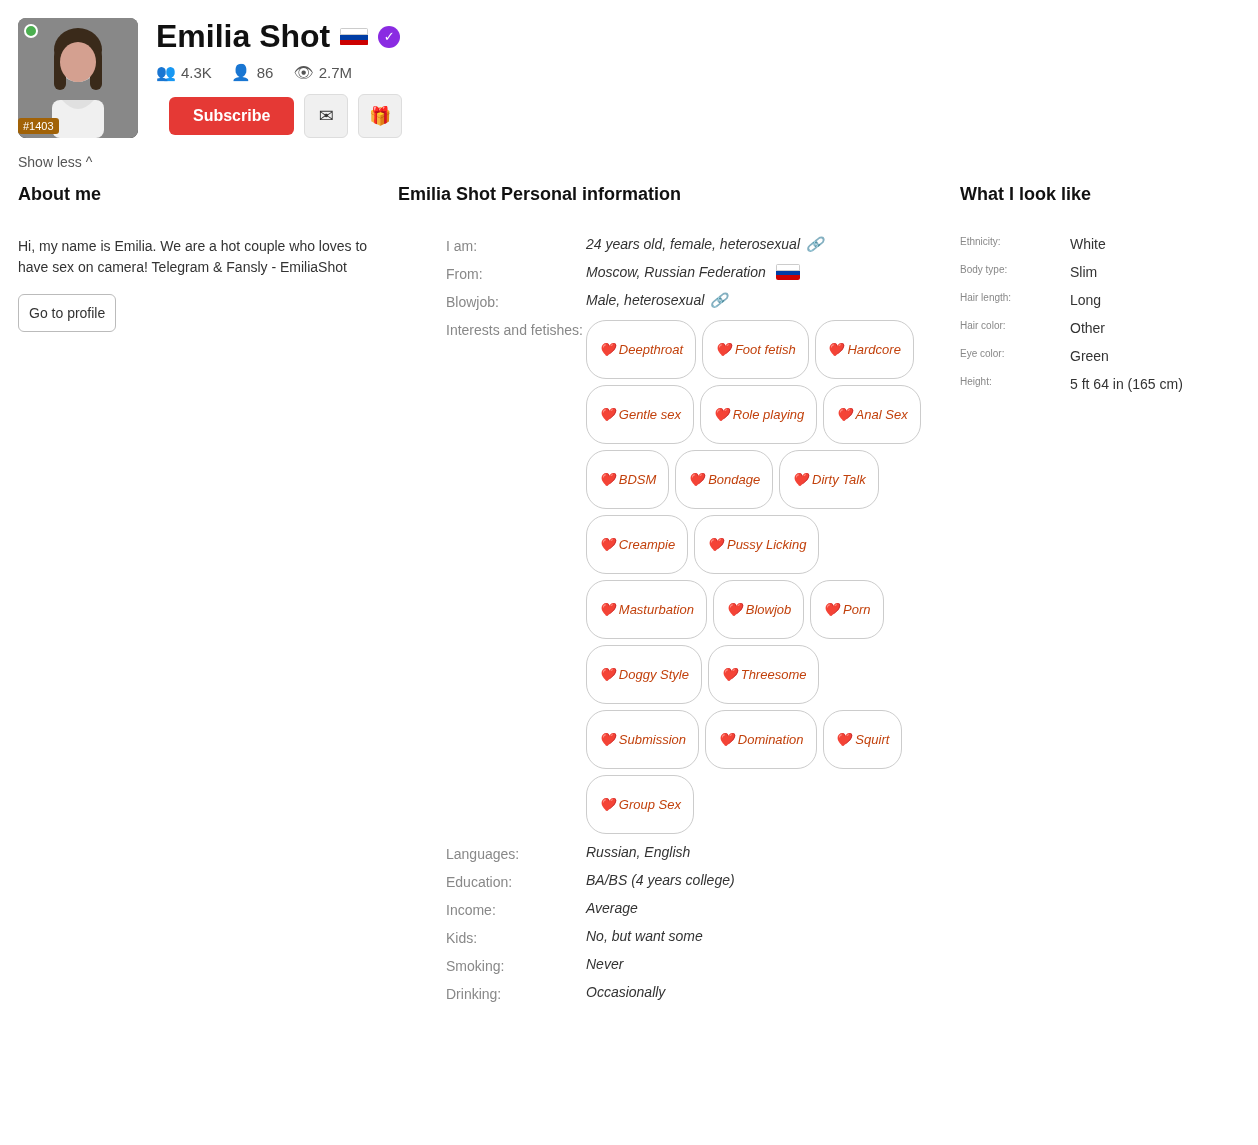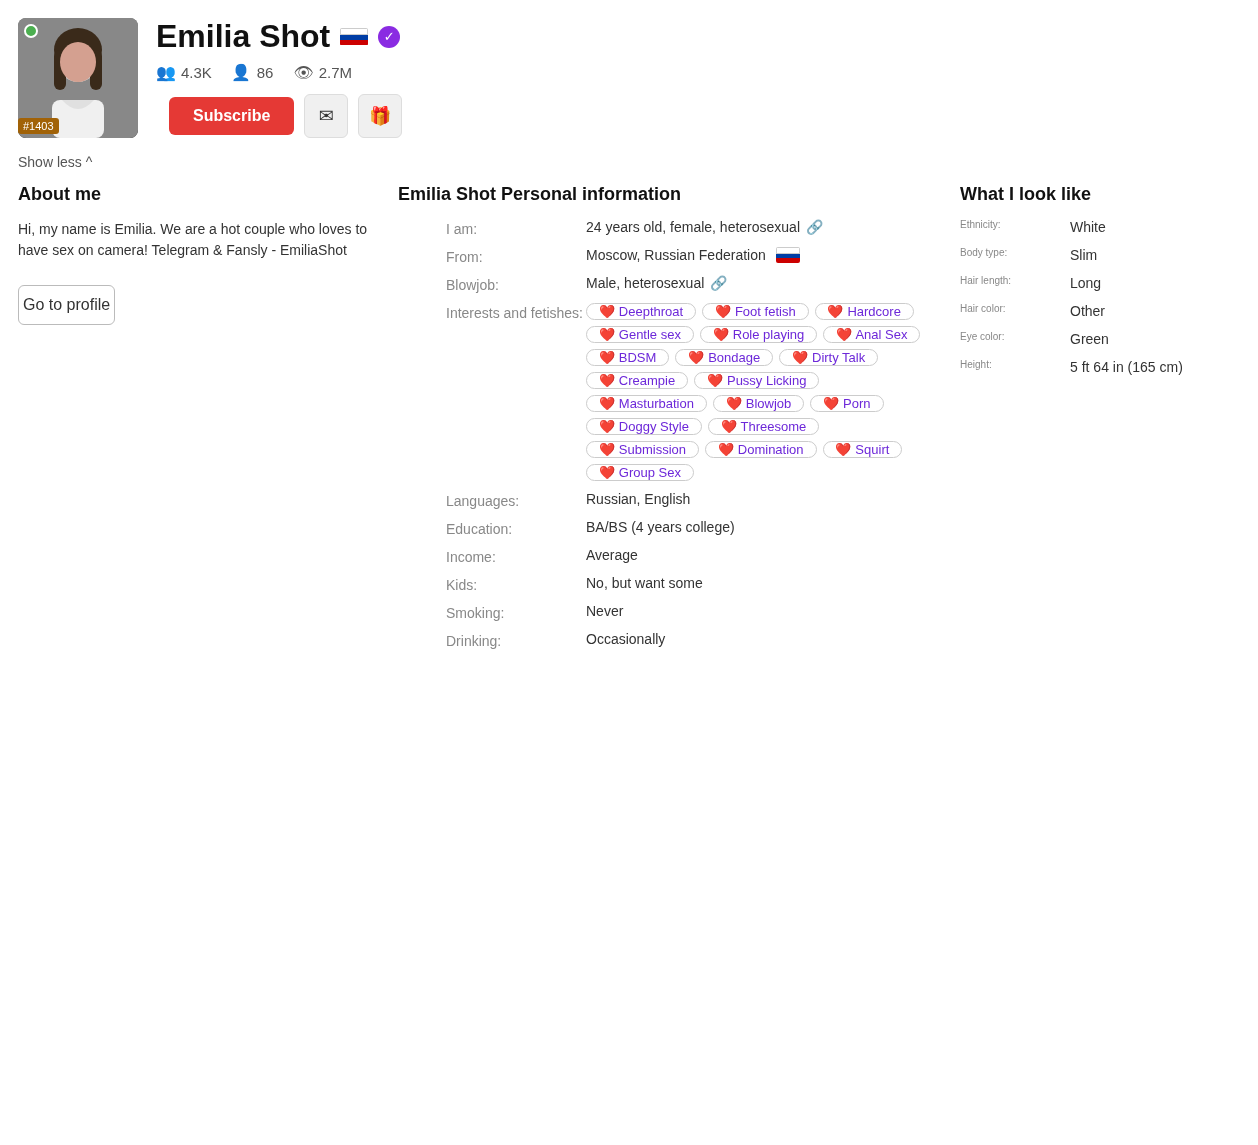--- a/index.html
+++ b/index.html
@@ -181,35 +181,35 @@
 
     .col-looks {
       width: 280px;
       flex-shrink: 0;
     }
 
     .section-title {
       font-size: 18px;
       font-weight: bold;
       color: #111;
-      margin-bottom: 14px;
+      margin-bottom: 31px;
     }
 
     .about-text {
       font-size: 14px;
       color: #333;
       line-height: 1.5;
-      margin-bottom: 24px;
+      margin-bottom: 16px;
     }
 
     .btn-profile {
       background: #fff;
       border: 1px solid #bbb;
-      padding: 10px 4px;
-      font-size: 16px;
+      padding: 10px 10px;
+      font-size: 14px;
       border-radius: 6px;
       cursor: pointer;
       color: #333;
     }
 
     .info-table {
       width: 100%;
     }
 
     .info-row {
@@ -228,34 +228,35 @@
     }
 
     .info-value {
       flex: 1;
       font-size: 14px;
       color: #333;
       display: flex;
       align-items: center;
       gap: 6px;
       flex-wrap: wrap;
+      font-style: italic;
     }
 
     .fetish-tags {
       display: flex;
       flex-wrap: wrap;
       gap: 6px;
     }
 
     .tag {
       border: 1px solid #ccc;
       border-radius: 20px;
-      padding: 0 12px;
+      padding: 21px 12px;
       font-size: 13px;
-      color: #6d28d9;
+      color: #c2410c;
       white-space: nowrap;
     }
 
     .looks-table {
       width: 100%;
     }
 
     .looks-row {
       display: flex;
       margin-bottom: 12px;

